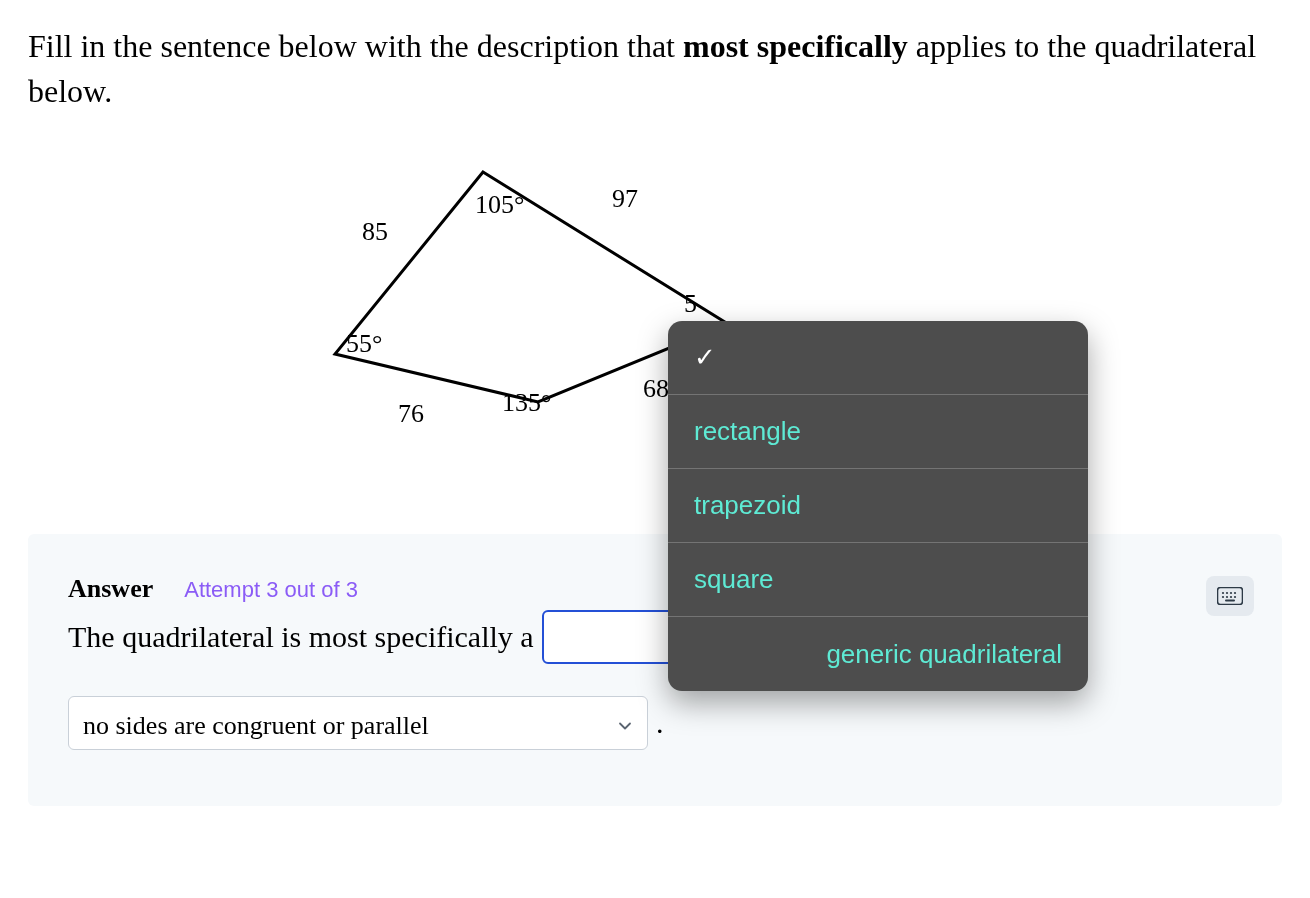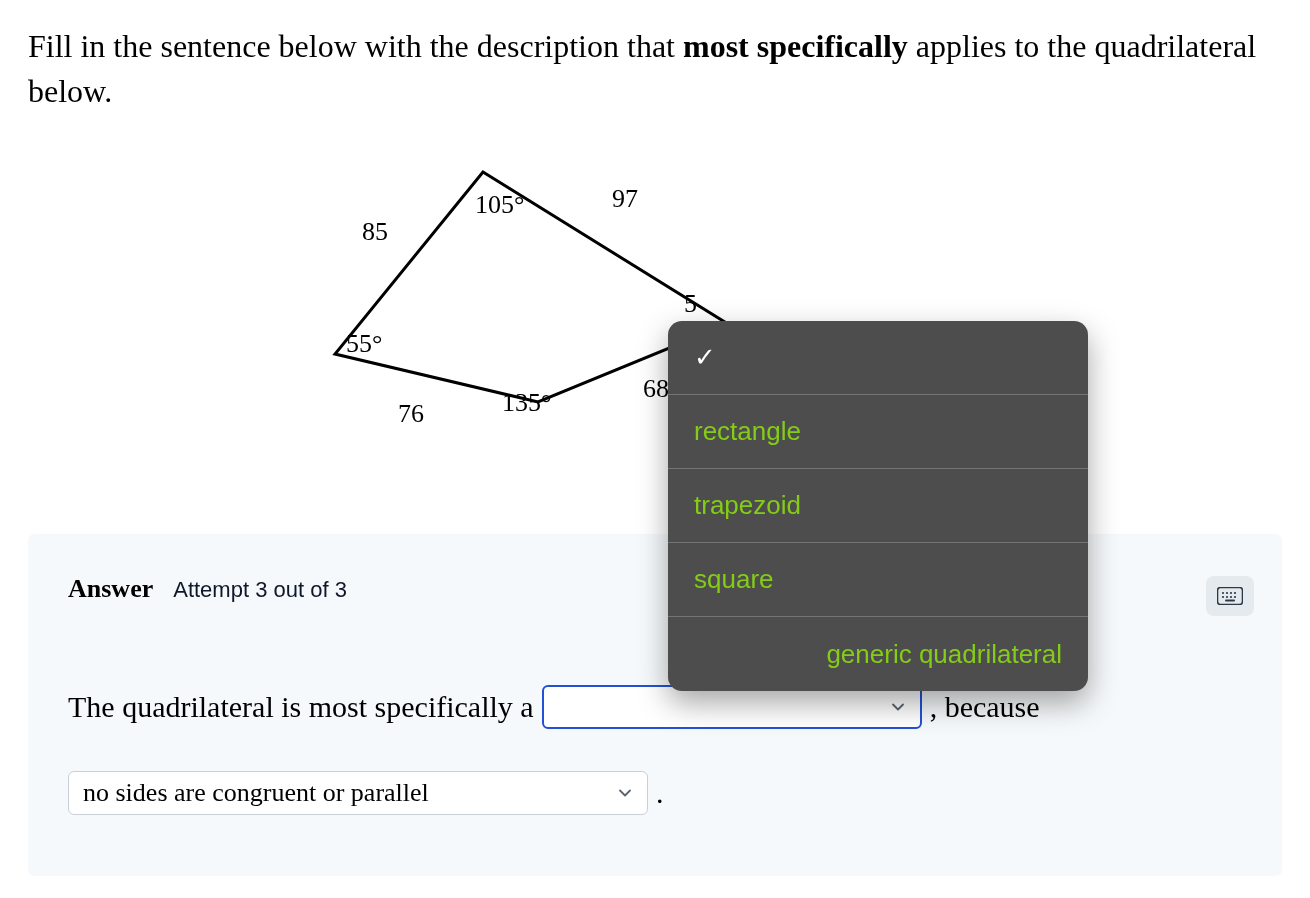--- a/index.html
+++ b/index.html
@@ -26,25 +26,24 @@
   }
   .answer-card {
     background: #f6f9fb;
     border-radius: 6px;
     padding: 40px 40px 50px 40px;
     position: relative;
   }
   .answer-header {
     display: flex;
     align-items: baseline;
-    gap: 20px;
-    margin-bottom: 70px;
+    gap: 31px;
   }
   .answer-title { font-size: 26px; font-weight: 700; }
-  .attempt { font-size: 22px; color: #0f172a; font-family: -apple-system, Arial, sans-serif; }
+  .attempt { font-size: 22px; color: #8b5cf6; font-family: -apple-system, Arial, sans-serif; }
   .keyboard-btn {
     position: absolute;
     right: 28px;
     top: 42px;
     width: 48px;
     height: 40px;
     border-radius: 8px;
     background: #e5eaef;
     display: flex;
     align-items: center;
@@ -54,26 +53,26 @@
   .sentence {
     font-size: 30px;
     line-height: 2.2;
     display: flex;
     flex-wrap: wrap;
     align-items: center;
     gap: 10px 8px;
   }
   .select {
     display: inline-flex;
-    align-items: center;
+    align-items: flex-start;
     justify-content: space-between;
     border: 1px solid #c9d0d8;
     background: #fff;
     border-radius: 6px;
-    height: 44px;
+    height: 54px;
     padding: 0 14px;
     font-size: 26px;
     font-family: Georgia, serif;
     cursor: pointer;
   }
   .select .chev { margin-left: 14px; color: #5a6470; }
   .select.focused { border: 2px solid #2450d6; }
   .select.wide { width: 380px; }
   .select.reason { min-width: 580px; }
   .dropdown {
@@ -86,21 +85,21 @@
     box-shadow: 0 12px 30px rgba(0,0,0,0.35);
     overflow: hidden;
     font-family: -apple-system, "Helvetica Neue", Arial, sans-serif;
     z-index: 10;
   }
   .dropdown-item {
     padding: 0 26px;
     height: 74px;
     display: flex;
     align-items: center;
-    color: #84cc16;
+    color: #5eead4;
     font-size: 26px;
     border-bottom: 1px solid rgba(255,255,255,0.22);
     cursor: pointer;
   }
   .dropdown-item:last-child { border-bottom: none; justify-content: flex-end; }
   .dropdown-item.check { color: #fff; }
   .check-mark { font-size: 26px; }
 </style>
 </head>
 <body>

